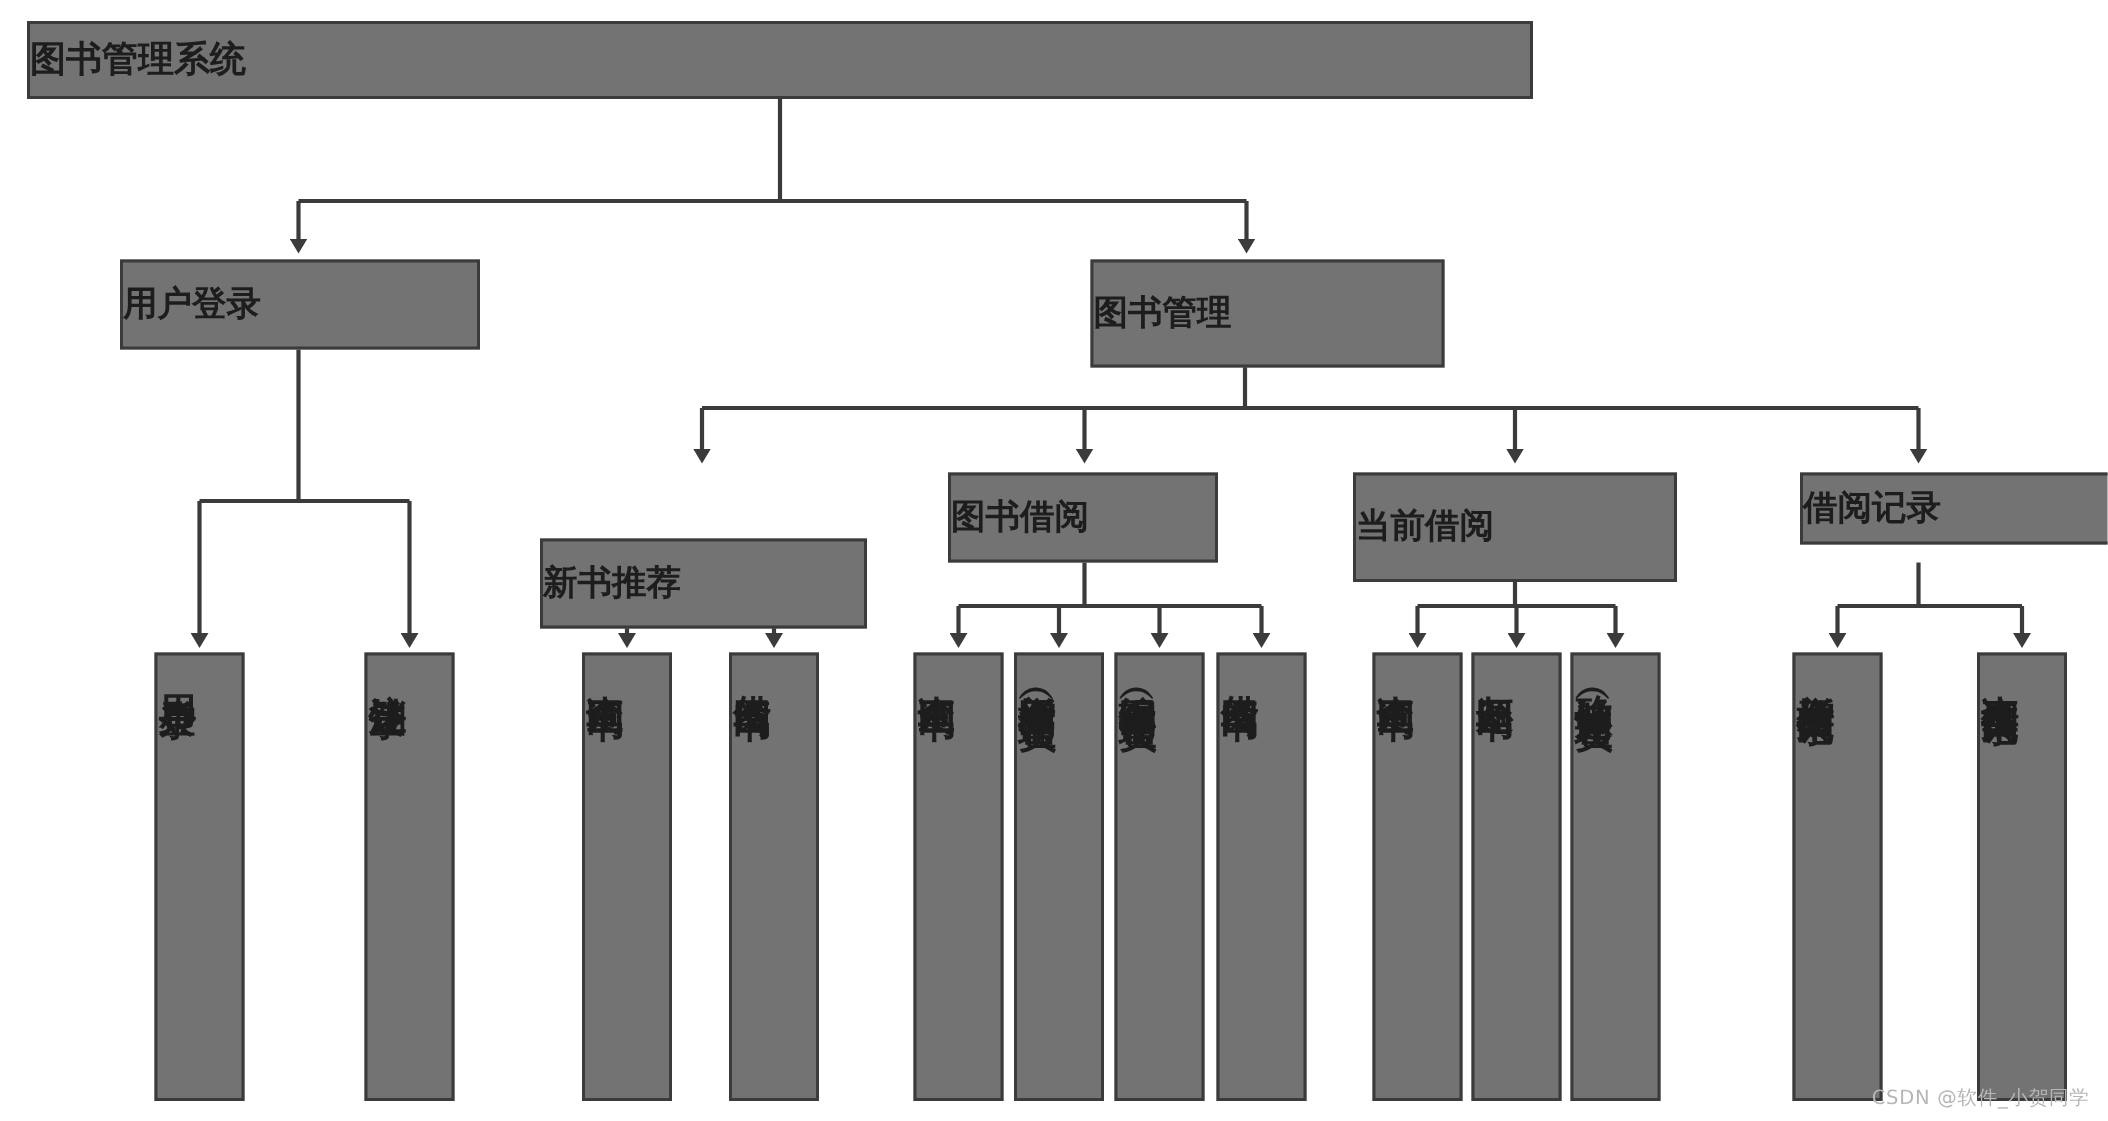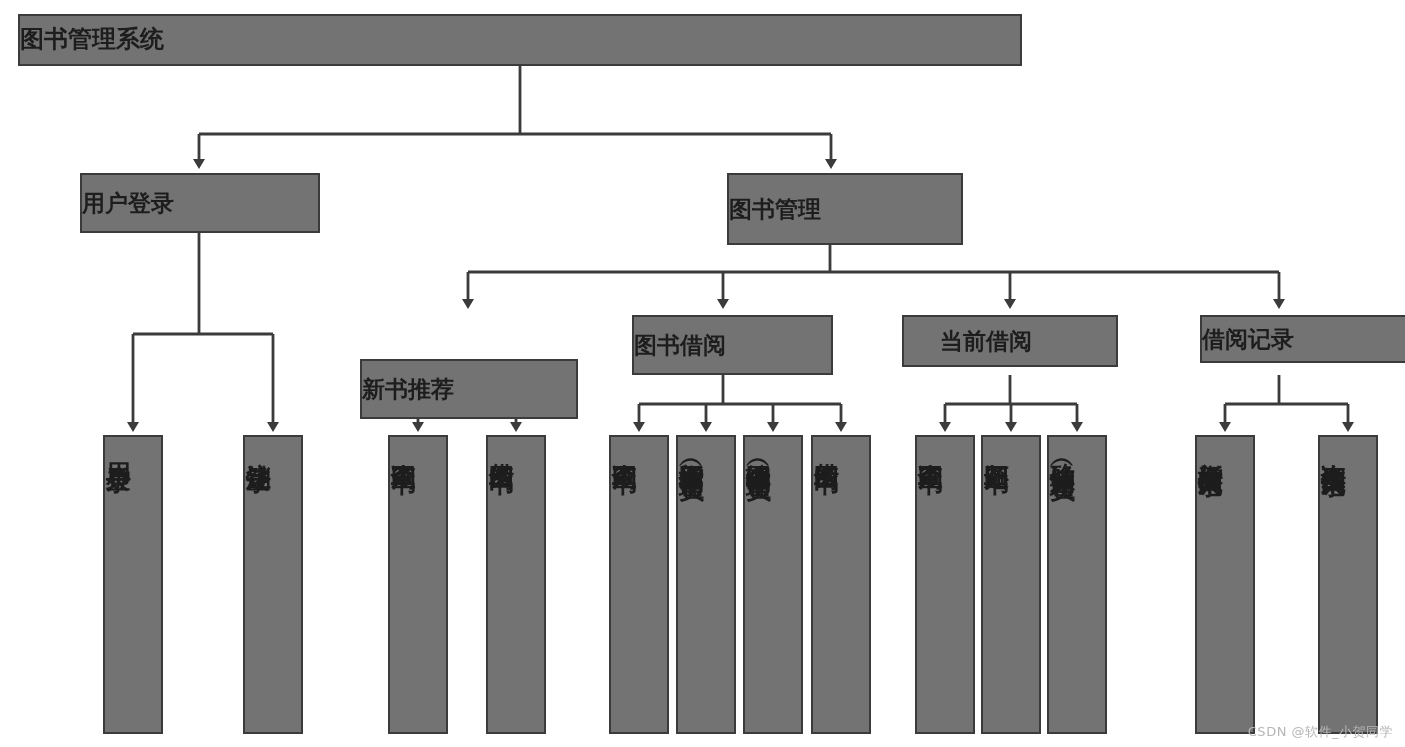--- a/index.html
+++ b/index.html
@@ -114,24 +114,24 @@
   <div class="node h-node" style="left:80px;top:173px;width:240px;height:60px;">
     <span class="lbl">用户登录</span>
   </div>
   <div class="node h-node" style="left:712px;top:173px;width:236px;height:72px;margin-left:15px;">
     <span class="lbl">图书管理</span>
   </div>
 
   <div class="node h-node" style="left:360px;top:315px;width:218px;height:60px;margin-top:44px;">
     <span class="lbl">新书推荐</span>
   </div>
-  <div class="node h-node" style="left:632px;top:315px;width:201px;height:60px;">
+  <div class="node h-node" style="left:632px;top:315px;width:180px;height:60px;">
     <span class="lbl">图书借阅</span>
   </div>
-  <div class="node h-node" style="left:902px;top:315px;width:216px;height:52px;padding-left:36px;">
+  <div class="node h-node" style="left:902px;top:315px;width:216px;height:73px;">
     <span class="lbl">当前借阅</span>
   </div>
   <div class="node h-node" style="left:1200px;top:315px;width:214px;height:48px;">
     <span class="lbl">借阅记录</span>
   </div>
 
   <div class="node v-node" style="left:103px;top:435px;width:60px;height:299px;">
     <span class="lbl">用户登录</span>
   </div>
   <div class="node v-node" style="left:243px;top:435px;width:60px;height:299px;">

